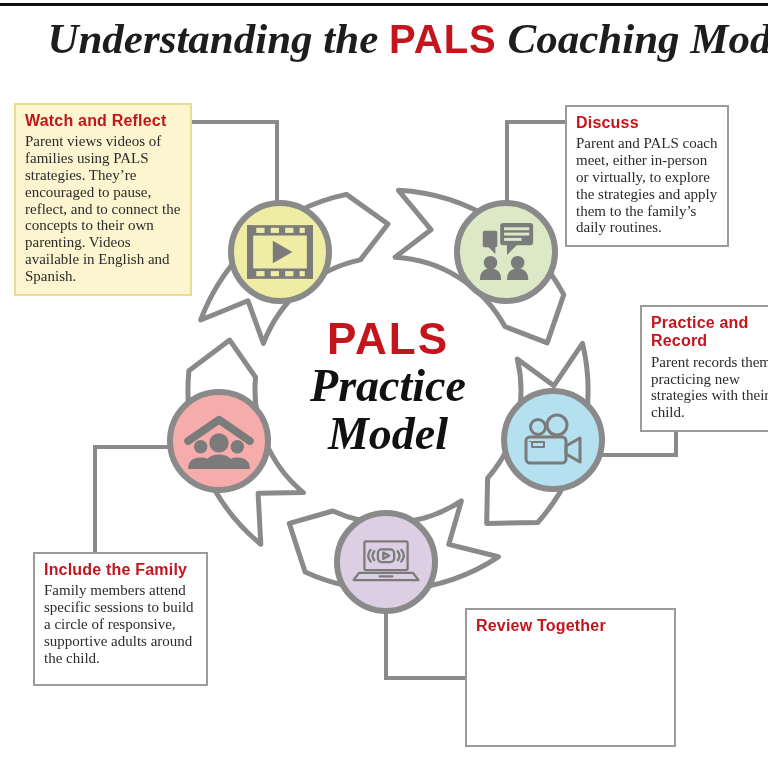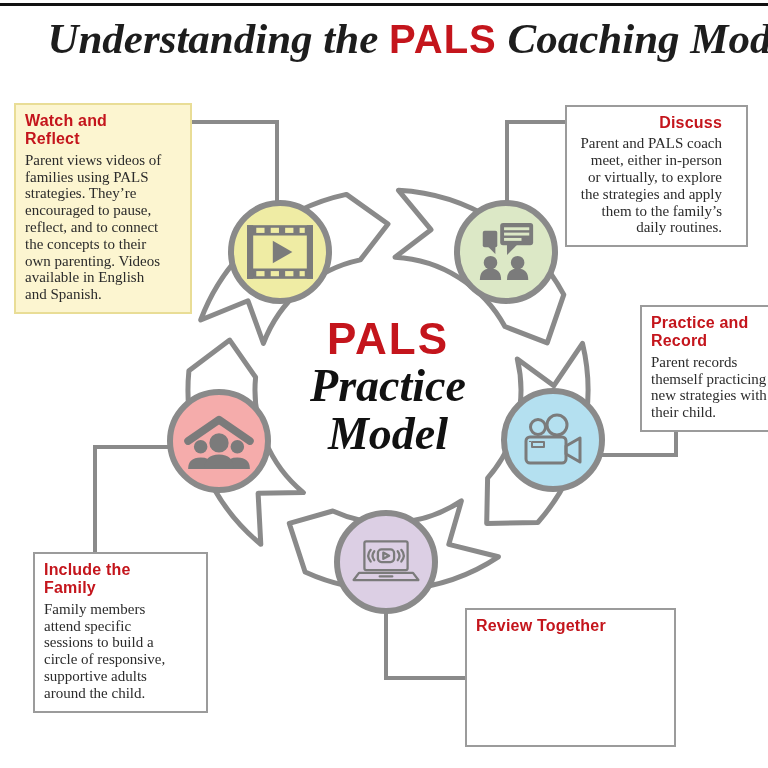--- a/index.html
+++ b/index.html
@@ -31,27 +31,27 @@
 
   
   .center-label{position:absolute;left:238px;top:316px;width:300px;text-align:center;z-index:15;}
   .center-label .brand{font-family:"Liberation Sans",sans-serif;font-weight:800;
                        font-size:44px;color:#c4151c;letter-spacing:2px;line-height:1.05;}
   .center-label .script{font-family:"Liberation Serif",serif;font-style:italic;font-weight:700;
                         font-size:46px;color:#111;line-height:1.05;}
 
   
   .note{position:absolute;background:#ffffff;border:2px solid #9b9b9b;box-sizing:border-box;
-        padding:7px 24px 9px 9px;z-index:30;}
+        padding:7px 4px 9px 9px;z-index:30;}
   .note h3{margin:0 0 3px 0;font-family:"Liberation Sans",sans-serif;font-weight:800;
            font-size:16px;line-height:1.15;color:#c4151c;letter-spacing:0.2px;}
   .note p{margin:0;font-family:"Liberation Serif",serif;font-size:15px;line-height:1.12;
           color:#2b2b2b;}
   .note-watch  {left:14px; top:103px;width:178px;min-height:192px;background:#fcf5d0;border-color:#e9dd96;}
-  .note-discuss{left:565px;top:105px;width:183px;min-height:132px;text-align:right;}
+  .note-discuss{left:565px;top:105px;width:164px;min-height:132px;}
   .note-record {left:602px;top:305px;width:161px;min-height:113px;margin-left:38px;}
   .note-family {left:33px; top:552px;width:175px;min-height:134px;}
   .note-review {left:465px;top:608px;width:211px;min-height:139px;}
 </style>
 </head>
 <body>
 
 <div class="canvas">
 
   <div class="top-rule"></div>

